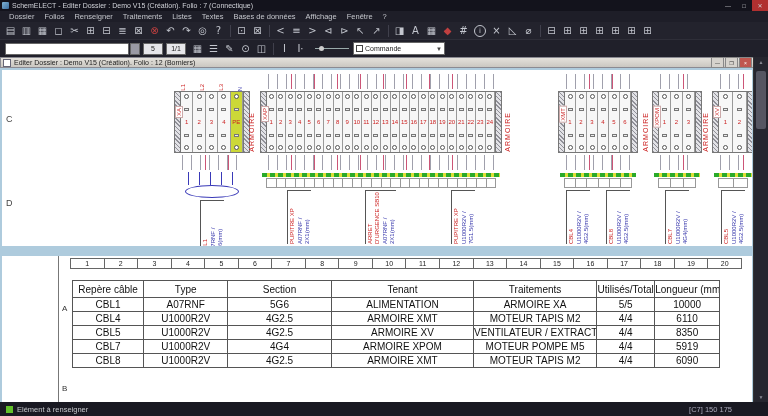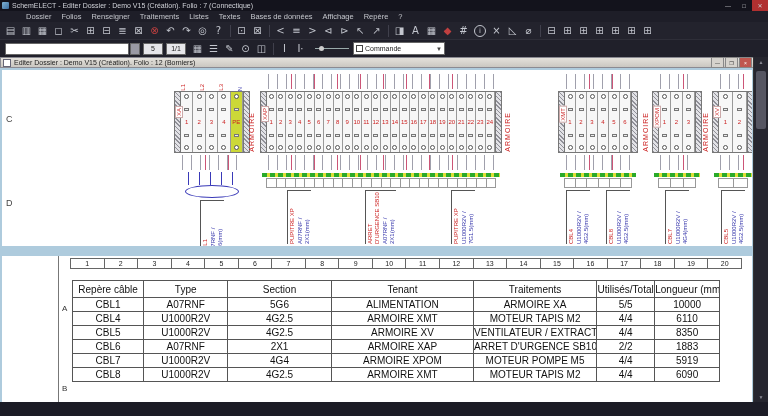--- a/index.html
+++ b/index.html
@@ -10,21 +10,21 @@
   #titlebar{position:absolute;left:0;top:0;width:768px;height:11px;background:#13131c;
             display:flex;align-items:center;color:#d0d2d8;font-size:7px;}
   #app-icon{width:7px;height:7px;margin:0 3px 0 2px;background:linear-gradient(135deg,#7fb3d5,#3c6e9f);border-radius:1px;}
   #win-controls{margin-left:auto;display:flex;height:11px;}
   .wbtn{width:16px;height:11px;display:flex;align-items:center;justify-content:center;
         font-size:6px;color:#cfd0d4;}
   .wbtn.close{background:#b03030;}
 
   
   #menubar{position:absolute;left:0;top:11px;width:768px;height:11px;background:#1e1e28;
-           display:flex;align-items:center;color:#c4c6cc;font-size:7.5px;padding-left:21px;box-sizing:border-box;}
+           display:flex;align-items:center;color:#c4c6cc;font-size:7.5px;padding-left:4px;box-sizing:border-box;}
   .menu-item{padding:0 5px;height:11px;display:flex;align-items:center;cursor:default;}
 
   
   #toolbar1{position:absolute;left:0;top:22px;width:768px;height:18px;background:#23232d;
             display:flex;align-items:center;padding-left:3px;box-sizing:border-box;border-bottom:1px solid #2e2e38;}
   .tb-icon{width:15px;height:14px;margin-right:1px;display:flex;align-items:center;justify-content:center;
            color:#c3c6ce;font-size:10px;font-family:"DejaVu Sans",sans-serif;border-radius:2px;}
   .tb-icon.circle{border:1px solid #c3c6ce;border-radius:50%;width:10px;height:10px;font-size:7px;margin:0 3px 0 2px;}
   .tb-sep{width:1px;height:12px;background:#40404c;margin:0 3px;}
   #toolbar2{position:absolute;left:0;top:40px;width:768px;height:17px;background:#20202a;
@@ -133,21 +133,21 @@
 
   <div id="menubar">
       <div class="menu-item">Dossier</div>
       <div class="menu-item">Folios</div>
       <div class="menu-item">Renseigner</div>
       <div class="menu-item">Traitements</div>
       <div class="menu-item">Listes</div>
       <div class="menu-item">Textes</div>
       <div class="menu-item">Bases de données</div>
       <div class="menu-item">Affichage</div>
-      <div class="menu-item">Repère</div>
+      <div class="menu-item">Fenêtre</div>
       <div class="menu-item">?</div>
     </div>
 
   <div id="toolbar1">
       <div class="tb-icon">▤</div>
       <div class="tb-icon">▥</div>
       <div class="tb-icon">▦</div>
       <div class="tb-icon">◻</div>
       <div class="tb-icon">✂</div>
       <div class="tb-icon">⊞</div>
@@ -727,29 +727,20 @@
                 <tr>
                   <td>CBL5</td>
                   <td>U1000R2V</td>
                   <td>4G2.5</td>
                   <td>ARMOIRE XV</td>
                   <td>VENTILATEUR / EXTRACTEUR M3</td>
                   <td>4/4</td>
                   <td>8350</td>
                 </tr>
                 <tr>
-                  <td>CBL6</td>
-                  <td>A07RNF</td>
-                  <td>2X1</td>
-                  <td>ARMOIRE XAP</td>
-                  <td>ARRET D'URGENCE SB10</td>
-                  <td>2/2</td>
-                  <td>1883</td>
-                </tr>
-                <tr>
                   <td>CBL7</td>
                   <td>U1000R2V</td>
                   <td>4G4</td>
                   <td>ARMOIRE XPOM</td>
                   <td>MOTEUR POMPE M5</td>
                   <td>4/4</td>
                   <td>5919</td>
                 </tr>
                 <tr>
                   <td>CBL8</td>
@@ -768,13 +759,18 @@
         </div>
     </div>
 
     <div id="vscroll">
       <span class="arr" style="top:0">▲</span>
       <div id="vthumb"></div>
       <span class="arr" style="bottom:0">▼</span>
     </div>
   </div>
 
+  <div id="statusbar">
+    <span id="status-square"></span>
+    <span>Elément à renseigner</span>
+    <span id="status-coords">[C7] 150 175</span>
+  </div>
 </div>
 
 </body></html>

